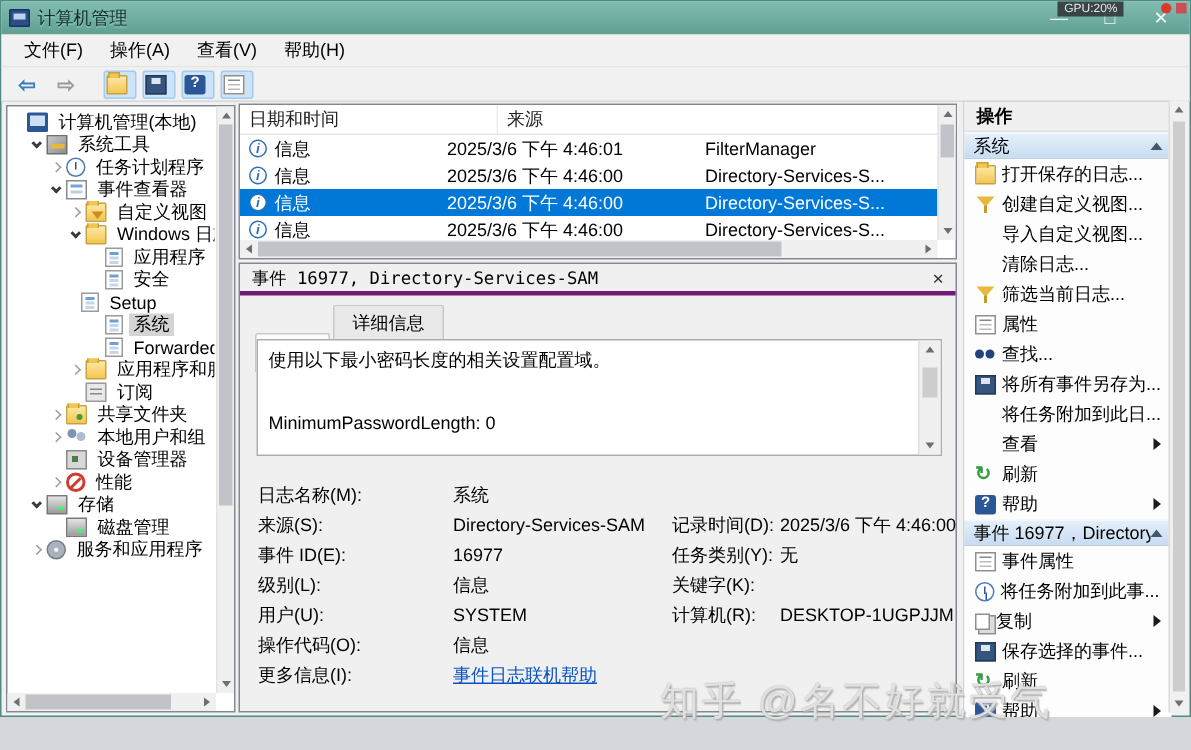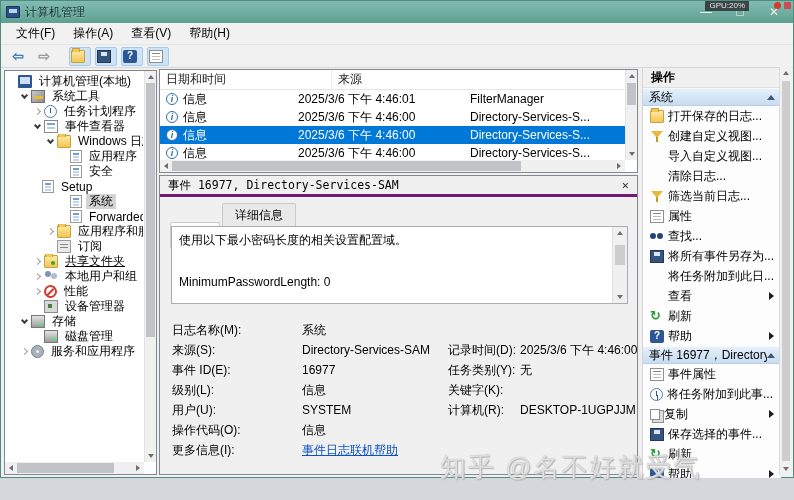--- a/index.html
+++ b/index.html
@@ -227,40 +227,45 @@
           <span class="tico ic-scheduler"></span>
           <span class="tlabel">任务计划程序</span>
         </div>
 
         <div class="trow" style="padding-left: 30px;">
           <span class="exp open"></span>
           <span class="tico ic-eventvwr"></span>
           <span class="tlabel">事件查看器</span>
         </div>
 
+        <div class="trow" style="padding-left: 43px;">
+          <span class="exp closed"></span>
+          <span class="tico ic-customviews"></span>
+          <span class="tlabel">自定义视图</span>
+        </div>
 
         <div class="trow" style="padding-left: 43px;">
           <span class="exp open"></span>
           <span class="tico ic-folder"></span>
           <span class="tlabel">Windows 日志</span>
         </div>
 
         <div class="trow" style="padding-left: 56px;">
           <span class="exp"></span>
           <span class="tico ic-log"></span>
           <span class="tlabel">应用程序</span>
         </div>
 
         <div class="trow" style="padding-left: 56px;">
           <span class="exp"></span>
           <span class="tico ic-log"></span>
           <span class="tlabel">安全</span>
         </div>
 
-        <div class="trow" style="padding-left: 28px;">
+        <div class="trow" style="padding-left: 40px;">
           <span class="exp"></span>
           <span class="tico ic-log"></span>
           <span class="tlabel">Setup</span>
         </div>
 
         <div class="trow" style="padding-left: 56px;">
           <span class="exp"></span>
           <span class="tico ic-log"></span>
           <span class="tlabel sel">系统</span>
         </div>
@@ -276,42 +281,42 @@
           <span class="tico ic-folder"></span>
           <span class="tlabel">应用程序和服务日志</span>
         </div>
 
         <div class="trow" style="padding-left: 43px;">
           <span class="exp"></span>
           <span class="tico ic-subscriptions"></span>
           <span class="tlabel">订阅</span>
         </div>
 
-        <div class="trow" style="padding-left: 30px; text-decoration: underline;">
+        <div class="trow" style="padding-left: 30px;">
           <span class="exp closed"></span>
           <span class="tico ic-shared"></span>
           <span class="tlabel">共享文件夹</span>
         </div>
 
         <div class="trow" style="padding-left: 30px;">
           <span class="exp closed"></span>
           <span class="tico ic-users"></span>
           <span class="tlabel">本地用户和组</span>
         </div>
 
         <div class="trow" style="padding-left: 30px;">
+          <span class="exp"></span>
+          <span class="tico ic-devmgr"></span>
+          <span class="tlabel">设备管理器</span>
+        </div>
+
+        <div class="trow" style="padding-left: 30px;">
           <span class="exp closed"></span>
           <span class="tico ic-performance"></span>
           <span class="tlabel">性能</span>
-        </div>
-
-        <div class="trow" style="padding-left: 30px;">
-          <span class="exp"></span>
-          <span class="tico ic-devmgr"></span>
-          <span class="tlabel">设备管理器</span>
         </div>
 
         <div class="trow" style="padding-left: 17px;">
           <span class="exp open"></span>
           <span class="tico ic-storage"></span>
           <span class="tlabel">存储</span>
         </div>
 
         <div class="trow" style="padding-left: 30px;">
           <span class="exp"></span>

